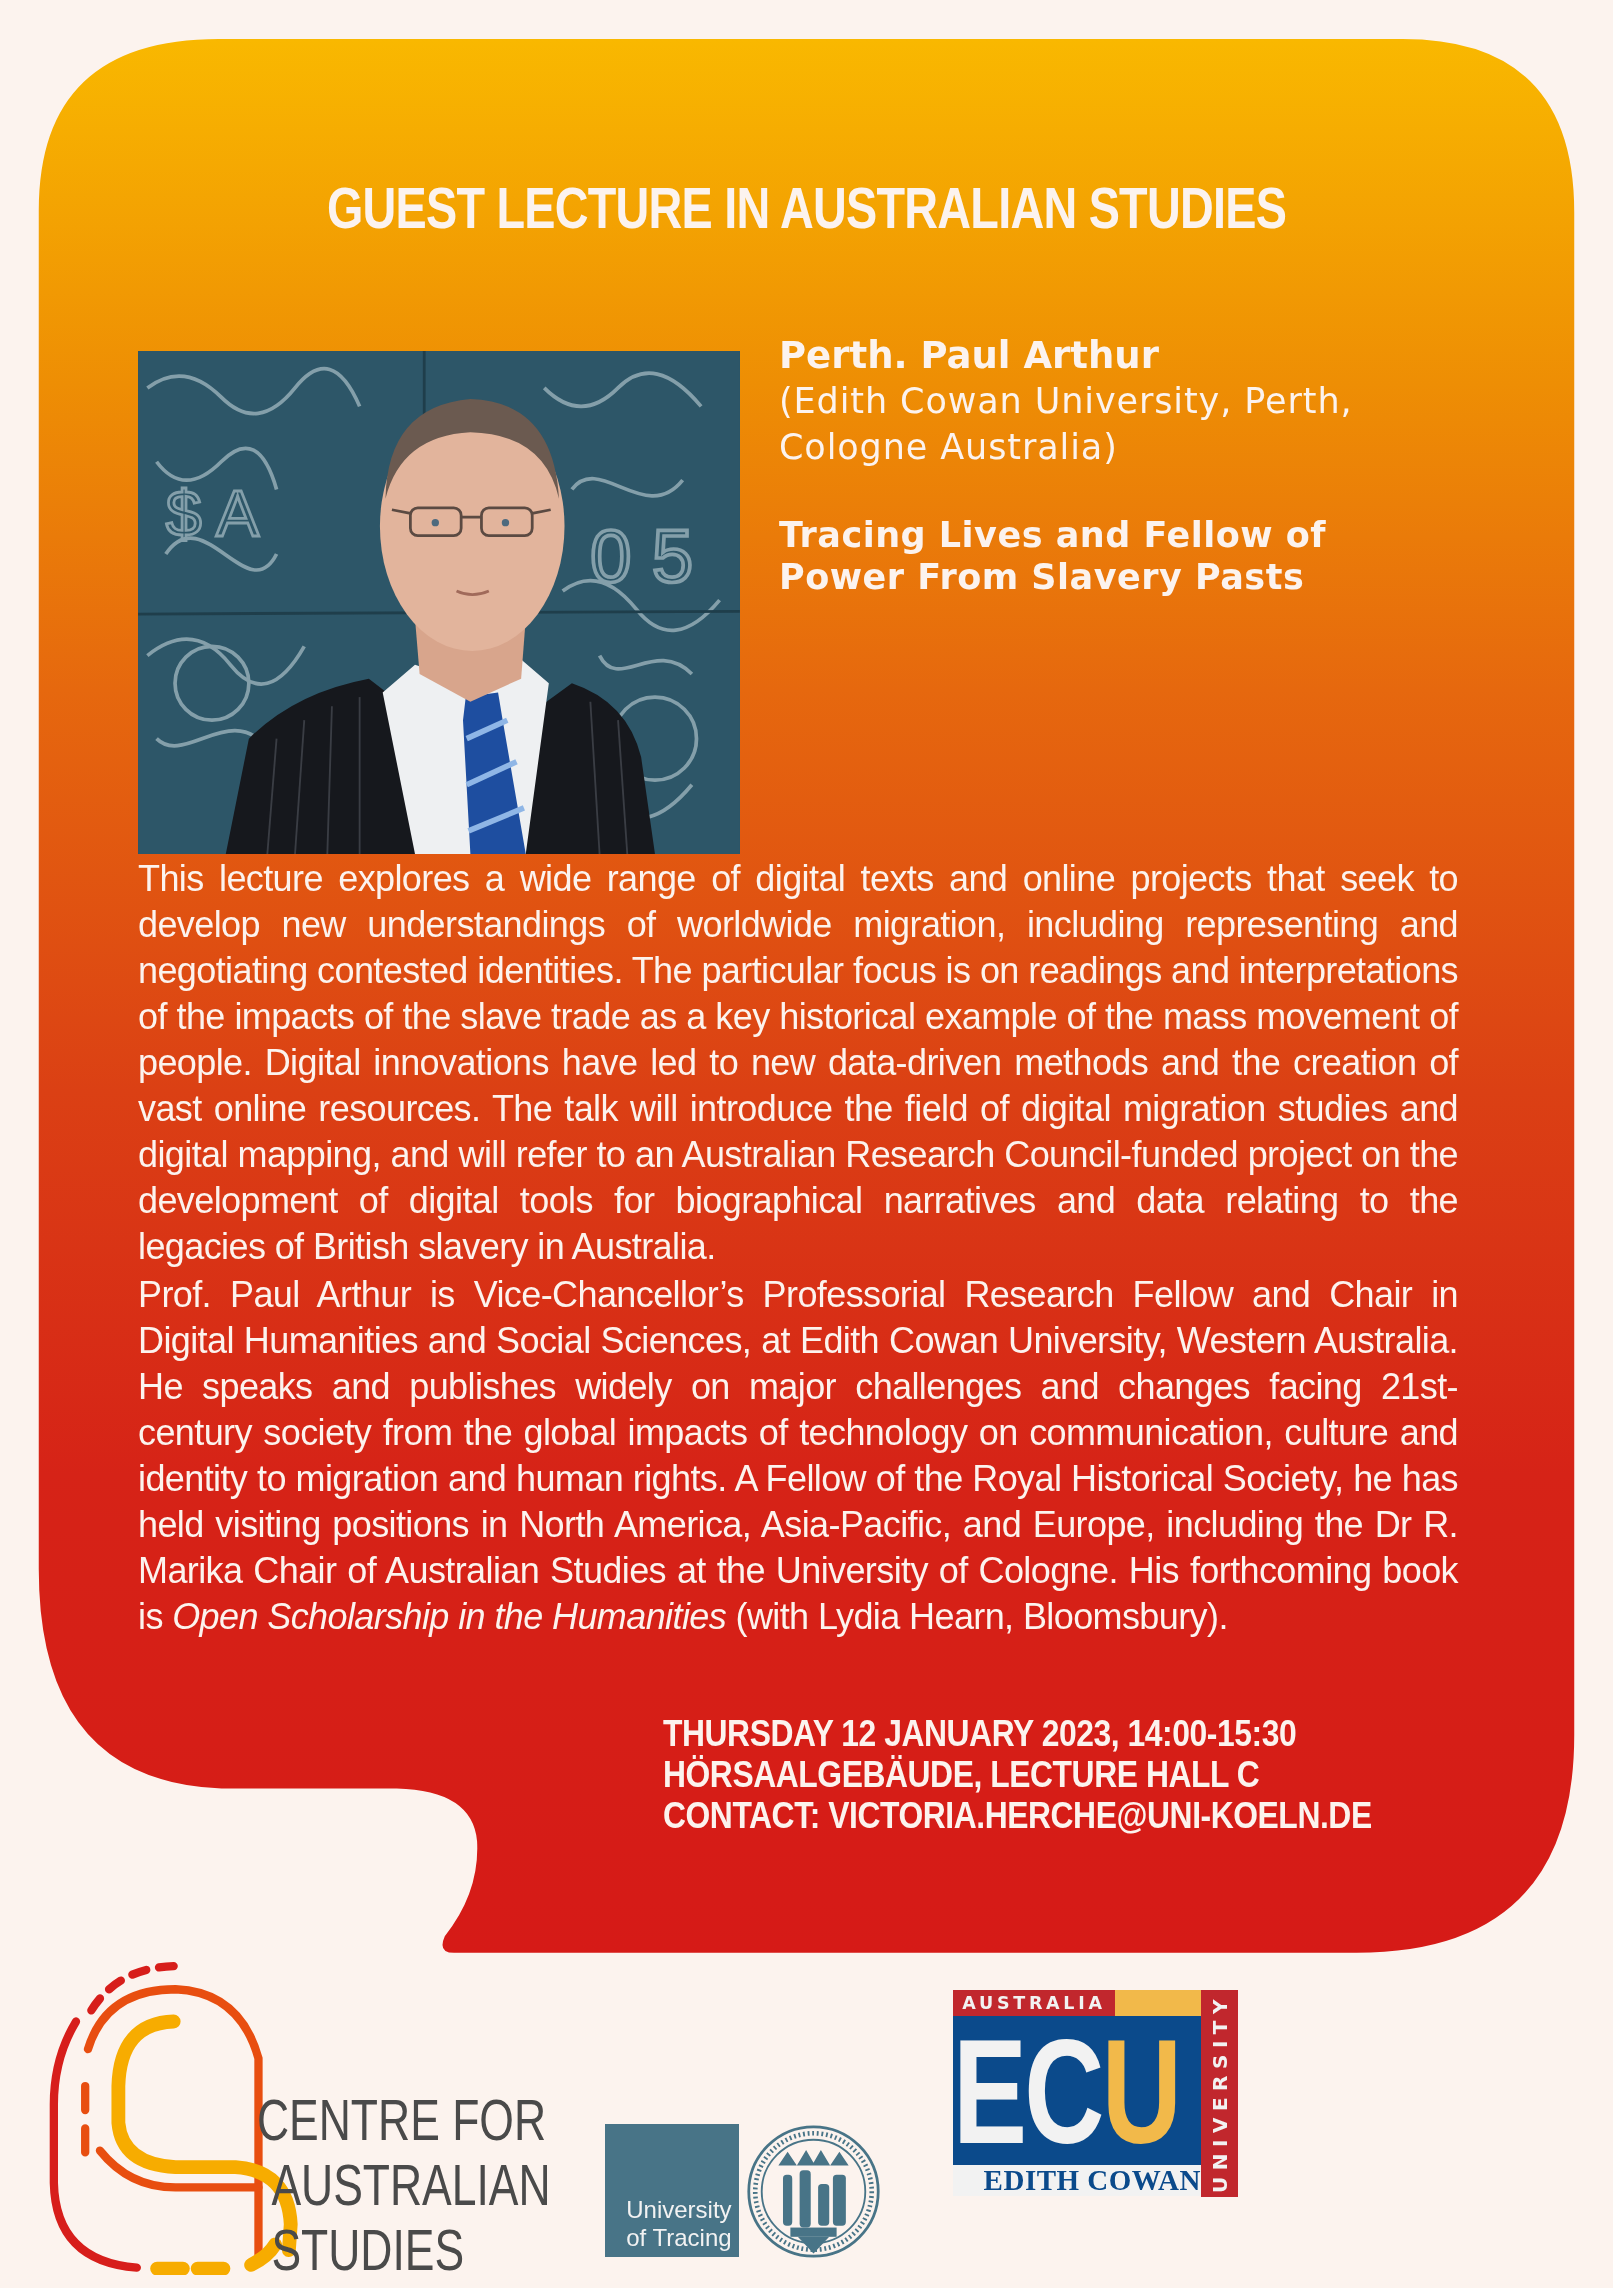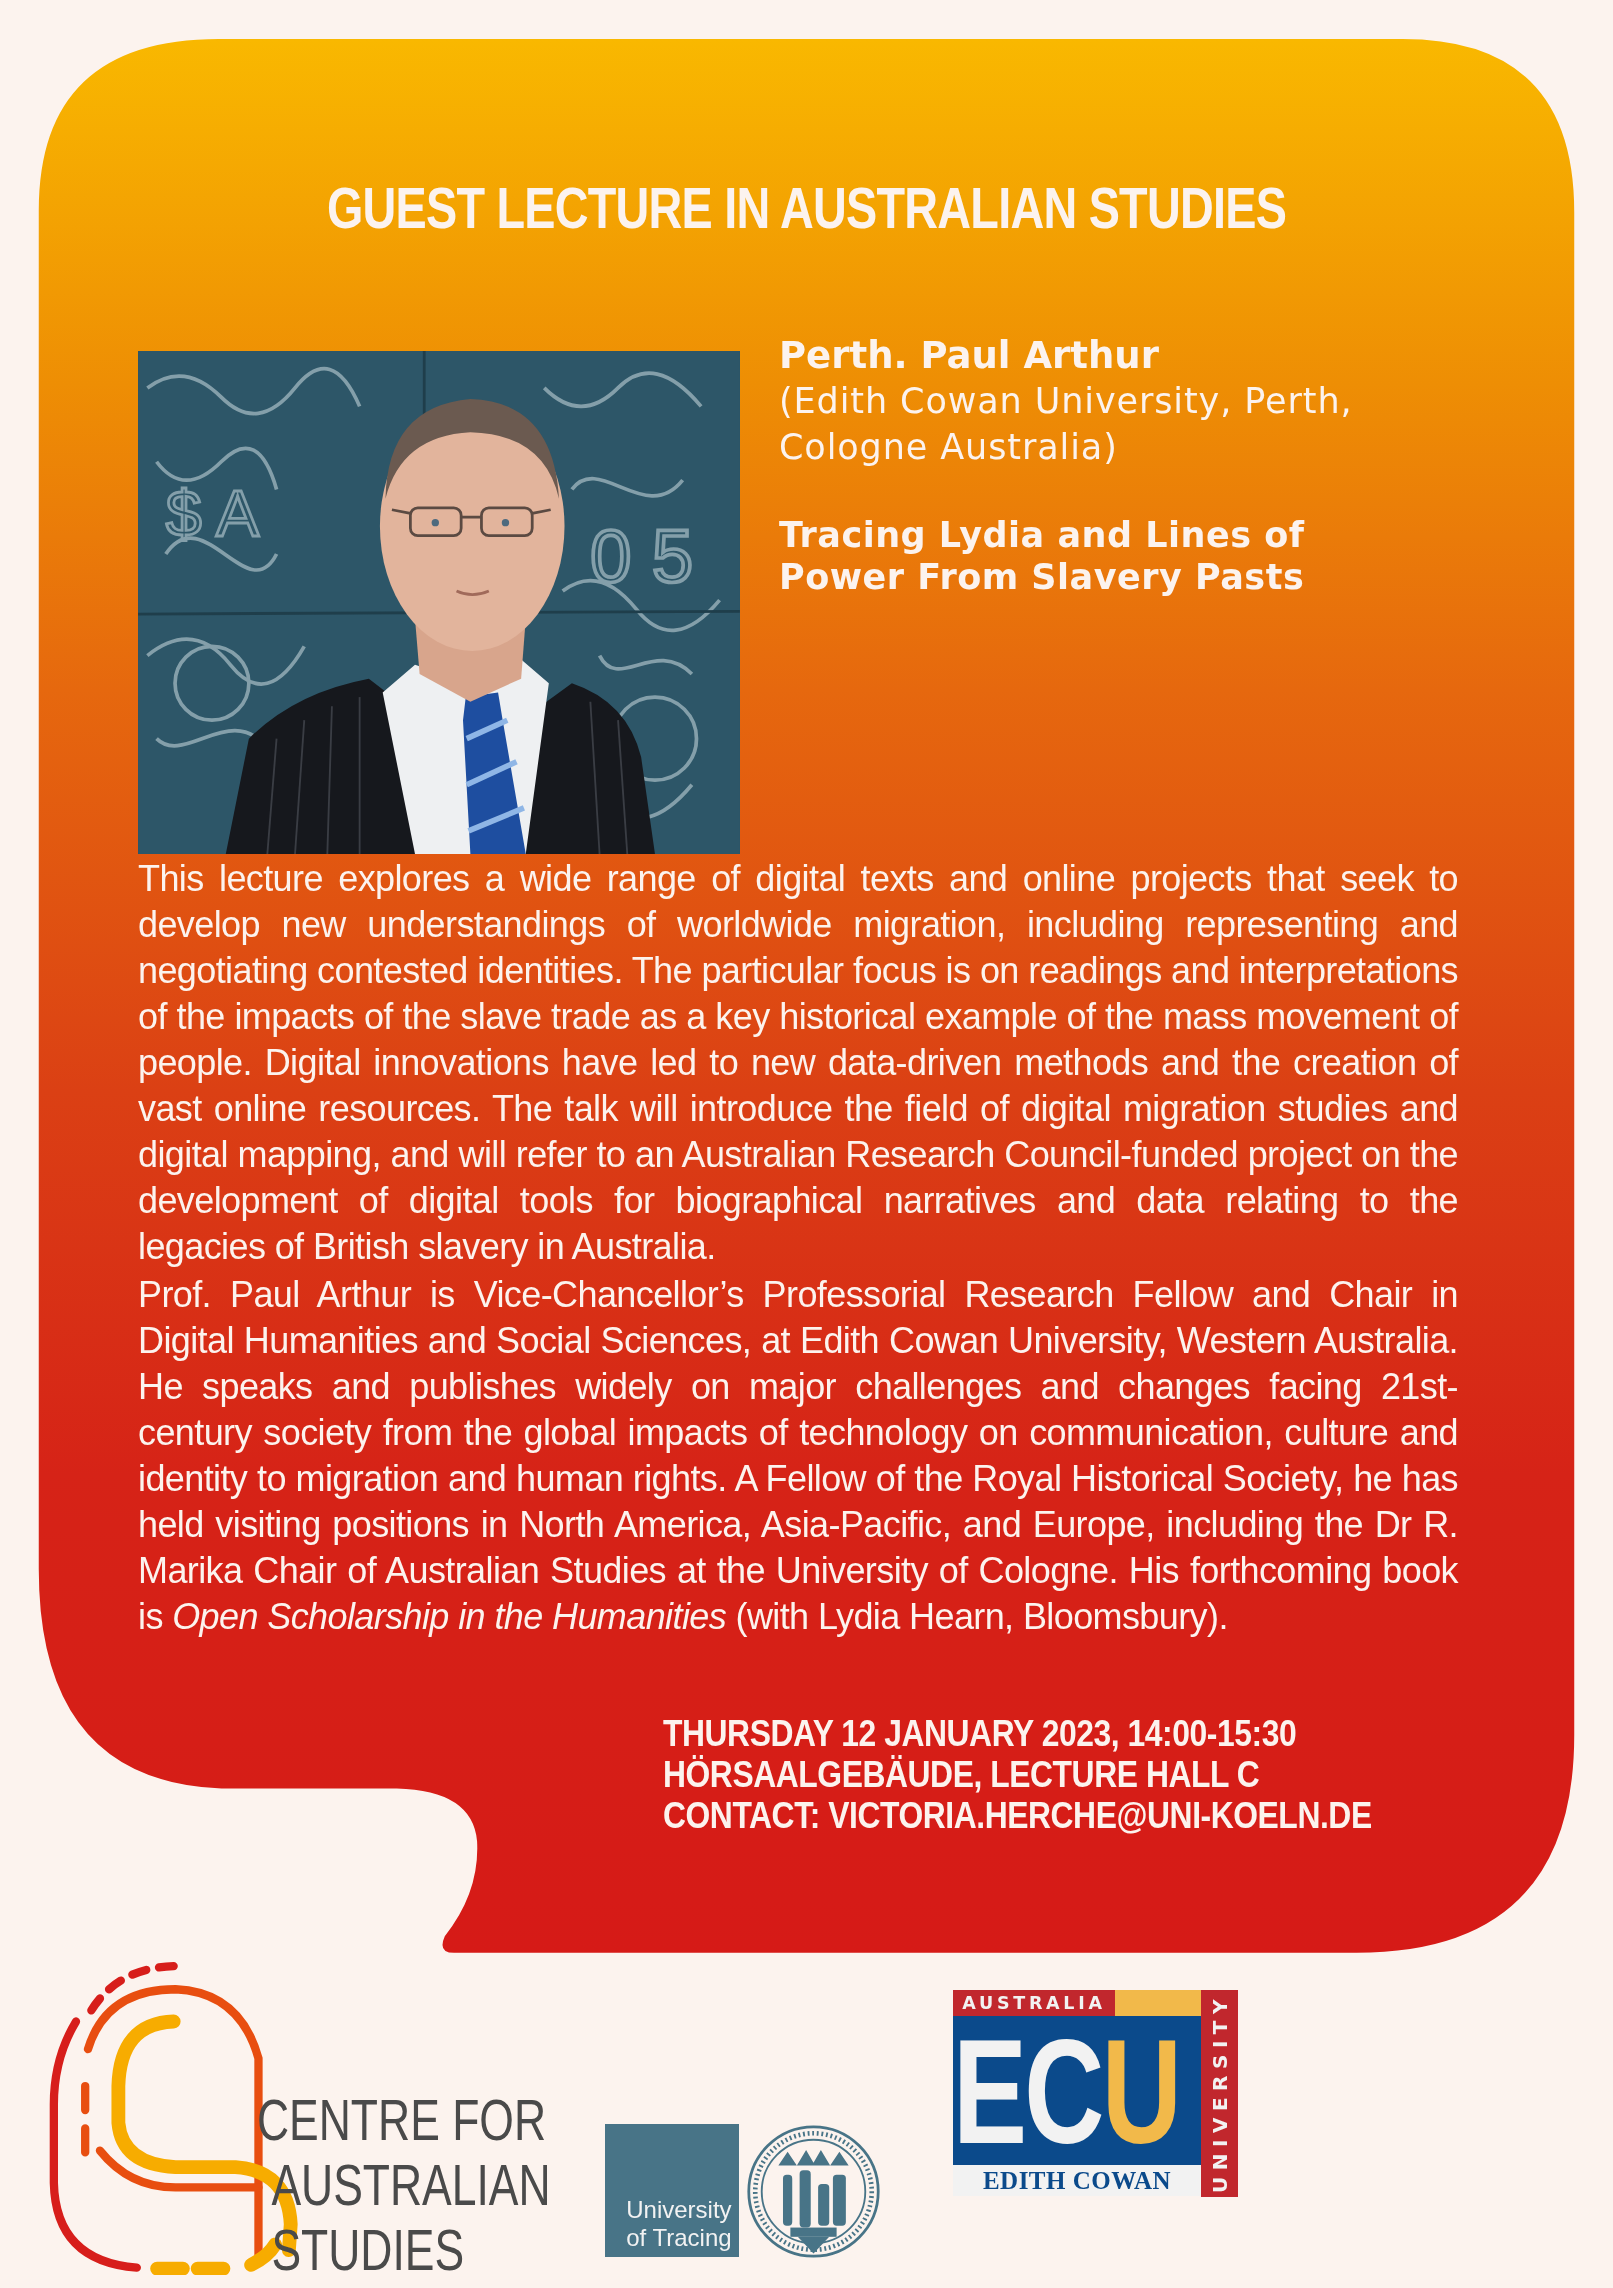--- a/index.html
+++ b/index.html
@@ -73,22 +73,22 @@
   .ecu-blue { position: absolute; left: 0; top: 26px; width: 248px; height: 150px; background: #0B4A8B; }
   .ecu-letters {
     position: absolute; left: 0; top: 28px; width: 248px; height: 148px;
     font-family: "Liberation Sans", sans-serif; font-weight: bold; font-size: 148px; line-height: 148px;
     transform: scaleX(0.75); transform-origin: left top; white-space: nowrap; letter-spacing: -3.7px;
   }
   .ecu-letters .e, .ecu-letters .c { color: #F2F2F2; }
   .ecu-letters .u { color: #F2B94A; }
   .ecu-edith {
     position: absolute; left: 0; top: 175px; width: 248px; height: 31px; background: #F2F2F2;
-    color: #0B4A8B; font-family: "Liberation Serif", serif; font-weight: bold; font-size: 25px;
-    line-height: 31px; text-align: center; letter-spacing: 0.5px;
+    color: #0B4A8B; font-family: "Liberation Serif", serif; font-weight: bold; font-size: 29px;
+    line-height: 31px; text-align: right; letter-spacing: 0.5px;
   }
   .ecu-university {
     position: absolute; left: 248px; top: 0; width: 37px; height: 207px; background: #C1272D;
   }
   .ecu-university span {
     position: absolute; left: 18.5px; top: 103px; transform: translate(-50%, -50%) rotate(-90deg);
     color: #F2F2F2; font-family: "DejaVu Sans", sans-serif; font-weight: bold; font-size: 20px;
     letter-spacing: 6.5px; white-space: nowrap;
   }
 </style>
@@ -180,21 +180,21 @@
     <circle cx="398" cy="186" r="4" fill="#4E6A7E"></circle>
     <path d="M345 260 Q362 268 380 260" stroke="#A06A5A" stroke-width="3" fill="none"></path>
   </svg>
 </div>
 
 <div class="abs speaker-block">
   <div class="speaker-name">Perth. Paul Arthur</div>
   <div class="speaker-affil">(Edith Cowan University, Perth,</div>
   <div class="speaker-affil">Cologne Australia)</div>
   <div class="lecture-title">
-    <div>Tracing Lydia and Lines of</div>
+    <div>Tracing Lives and Fellow of</div>
     <div>Power From Slavery Pasts</div>
   </div>
 </div>
 
 <div class="abs body-text abstract">This lecture explores a wide range of digital texts and online projects that seek to develop new understandings of worldwide migration, including representing and negotiating contested identities. The particular focus is on readings and interpretations of the impacts of the slave trade as a key historical example of the mass movement of people. Digital innovations have led to new data-driven methods and the creation of vast online resources. The talk will introduce the field of digital migration studies and digital mapping, and will refer to an Australian Research Council-funded project on the development of digital tools for biographical narratives and data relating to the legacies of British slavery in Australia.</div>
 
 <div class="abs body-text bio"><span>Prof. Paul Arthur is Vice-Chancellor’s Professorial Research Fellow and Chair in Digital Humanities and Social Sciences, at Edith Cowan University, Western Australia. He speaks and publishes widely on major challenges and changes facing 21st-century society from the global impacts of technology on communication, culture and identity to migration and human rights. A Fellow of the Royal Historical Society, he has held visiting positions in North America, Asia-Pacific, and Europe, including the Dr R. Marika Chair of Australian Studies at the University of Cologne. His forthcoming book is </span><em>Open Scholarship in the Humanities</em><span> (with Lydia Hearn, Bloomsbury).</span></div>
 
 <div class="abs event-info">
   <div>THURSDAY 12 JANUARY 2023, 14:00-15:30</div>

